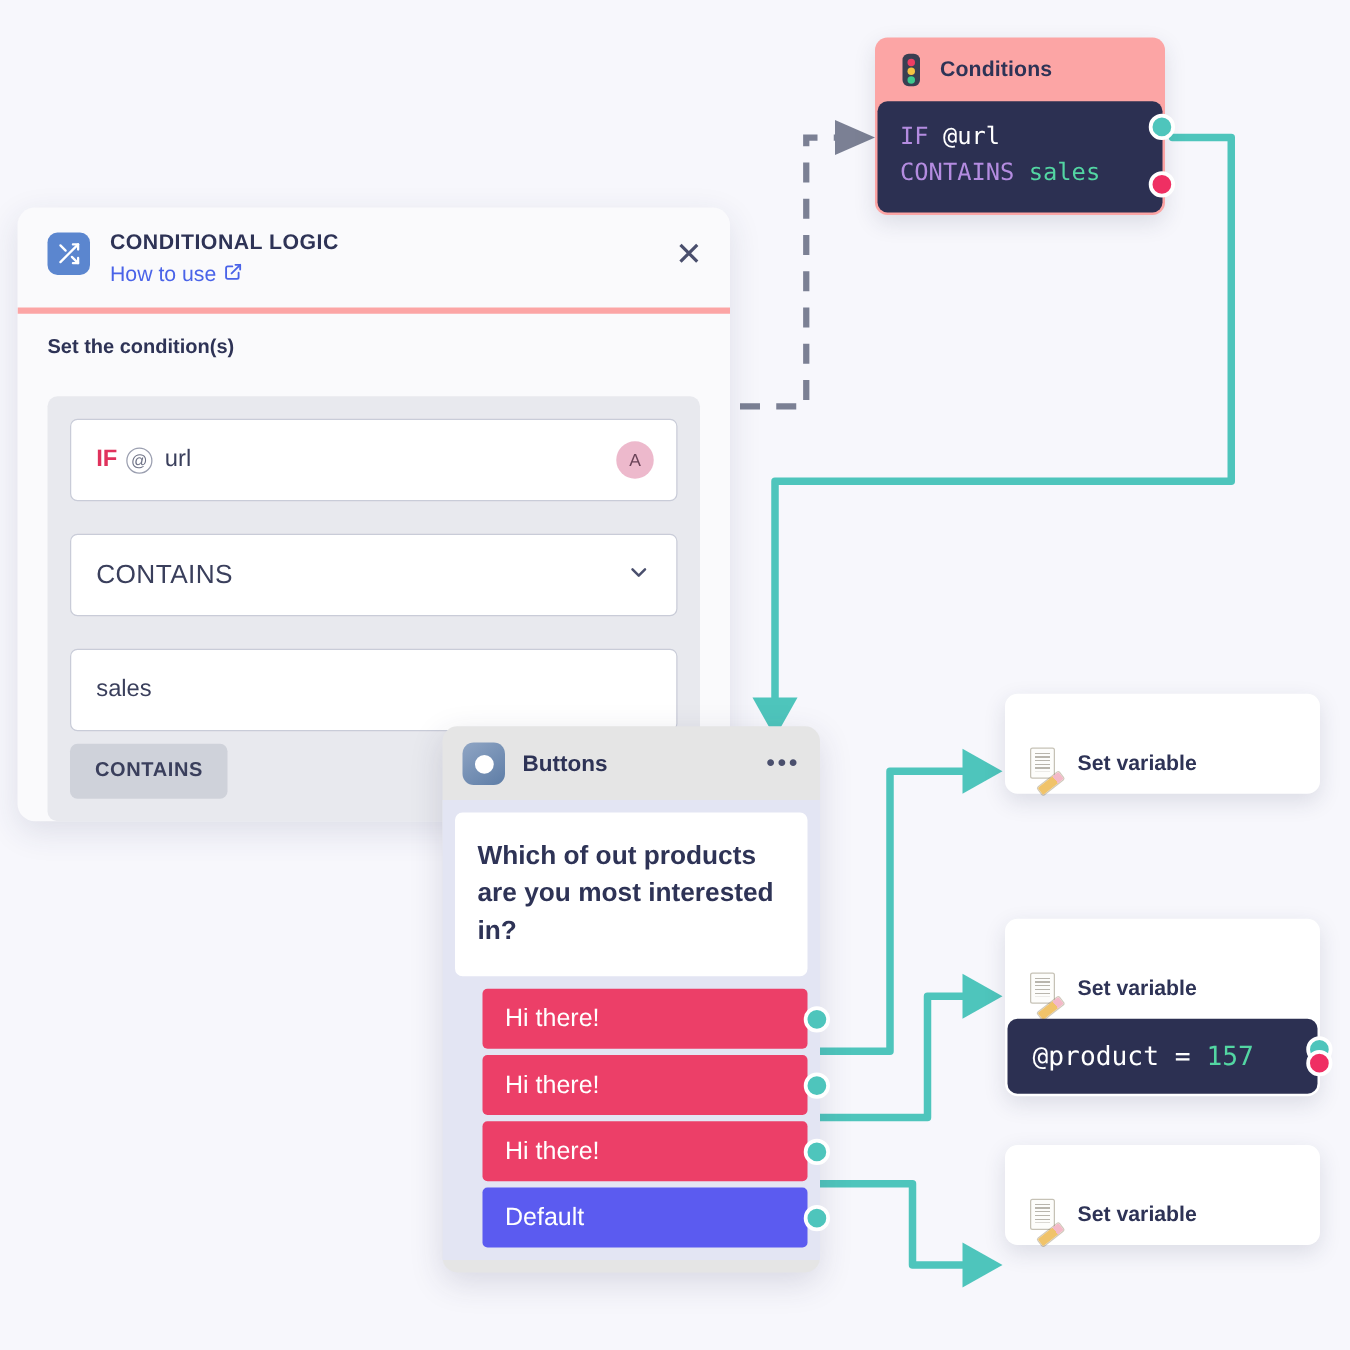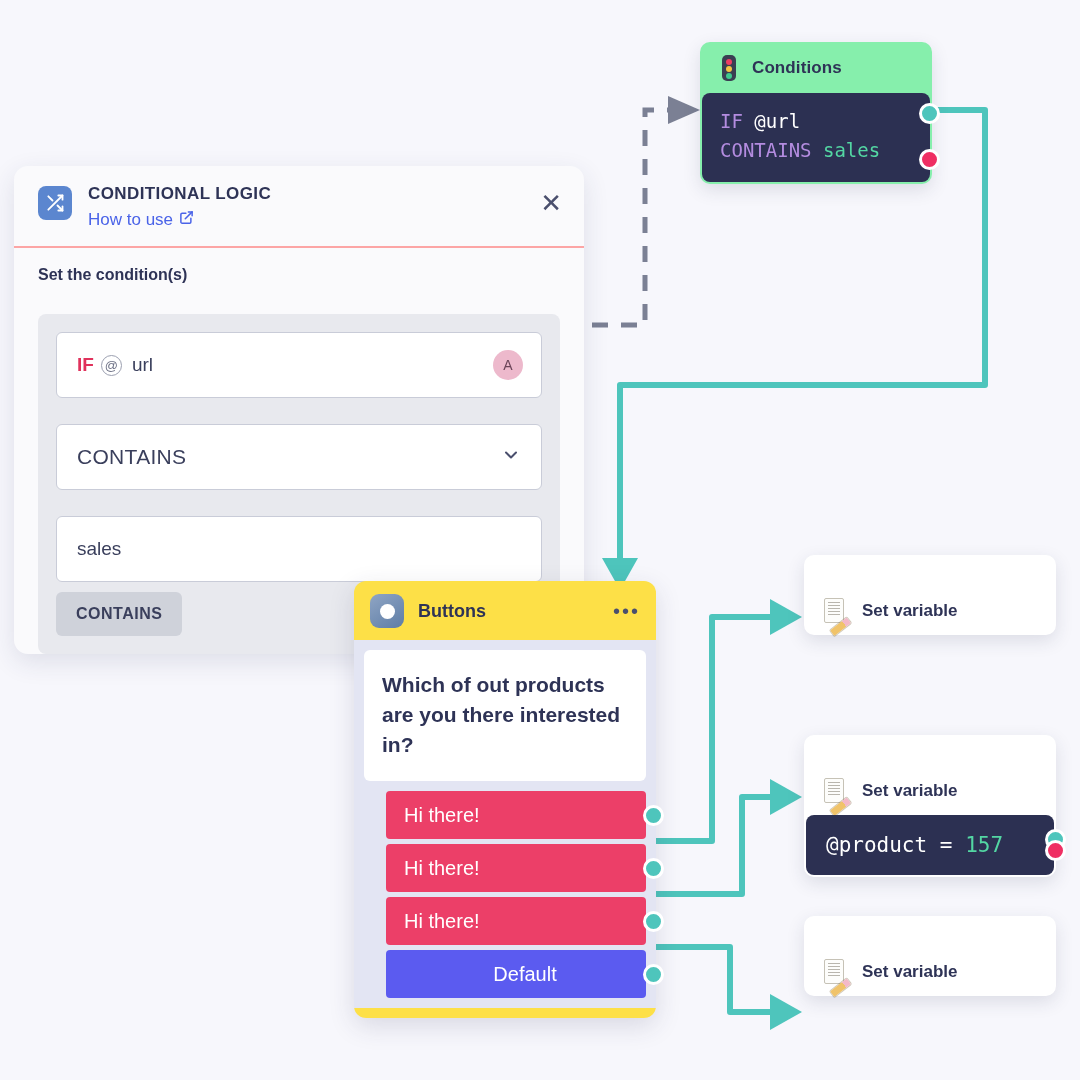--- a/index.html
+++ b/index.html
@@ -9,22 +9,22 @@
     font-family: "Liberation Sans", sans-serif;
     overflow: hidden;
   }
   #canvas { position: relative; width: 1080px; height: 1080px; }
 
   svg.wires { position: absolute; inset: 0; width: 1080px; height: 1080px; pointer-events: none; }
   svg.wires.under { z-index: 1; }
 
   
   .conditions-card {
-    position: absolute; left: 700px; top: 42px; width: 232px;
-    background: #86efac; border-radius: 10px;
+    position: absolute; left: 700px; top: 30px; width: 232px;
+    background: #fca5a5; border-radius: 10px;
     box-shadow: 0 6px 18px rgba(40,45,80,.13);
     z-index: 5;
   }
   .cond-header {
     display: flex; align-items: center; gap: 12px;
     padding: 13px 14px 12px 18px;
   }
   .cond-title { font-size: 17px; font-weight: bold; color: #2e3356; letter-spacing: .1px; }
   .traffic-icon { width: 22px; height: 26px; position: relative; flex: 0 0 auto; }
   .traffic-icon .body {
@@ -53,21 +53,21 @@
   .port.teal { background: #4ec5bc; }
   .port.pink { background: #ef2f63; }
 
   
   .cl-panel {
     position: absolute; left: 14px; top: 166px; width: 570px;
     background: #fafafc; border-radius: 14px;
     box-shadow: 0 8px 26px rgba(45,50,90,.12);
     overflow: hidden; z-index: 4;
   }
-  .cl-header { display: flex; align-items: flex-start; padding: 18px 22px 16px 24px; border-bottom: 2px solid #fca5a5; }
+  .cl-header { display: flex; align-items: flex-start; padding: 18px 22px 16px 24px; border-bottom: 5px solid #fca5a5; }
   .cl-icon {
     width: 34px; height: 34px; border-radius: 8px; background: #5b86cf;
     display: flex; align-items: center; justify-content: center; flex: 0 0 auto; margin-top: 2px;
   }
   .cl-headtext { margin-left: 16px; flex: 1; }
   .cl-title { font-size: 17px; font-weight: bold; color: #2e3356; letter-spacing: .4px; }
   .cl-link {
     display: inline-flex; align-items: center; gap: 6px; margin-top: 6px;
     font-size: 17px; color: #4a63e8; cursor: pointer;
   }
@@ -99,21 +99,21 @@
   .chev { position: absolute; right: 20px; color: #4a4f6d; }
   .variables-btn {
     display: inline-block; background: #cfd2da; border-radius: 6px;
     padding: 13px 20px; font-size: 16px; font-weight: bold;
     color: #3a3f5c; letter-spacing: .5px; cursor: pointer;
   }
 
   
   .buttons-card {
     position: absolute; left: 354px; top: 581px; width: 302px;
-    background: #fde047; border-radius: 12px;
+    background: #e5e5e5; border-radius: 12px;
     box-shadow: 0 8px 26px rgba(45,50,90,.15);
     z-index: 5; padding-bottom: 10px;
   }
   .btn-header { display: flex; align-items: center; padding: 13px 16px 12px 16px; }
   .btn-icon {
     width: 34px; height: 34px; border-radius: 9px;
     background: linear-gradient(145deg,#8fa5c4,#5e7da6);
     display: flex; align-items: center; justify-content: center; flex: 0 0 auto;
   }
   .btn-icon i { width: 15px; height: 15px; border-radius: 50%; background: #fff; display: block; }
@@ -126,21 +126,21 @@
     font-size: 21px; font-weight: bold; color: #2e3356; line-height: 1.42;
     margin-bottom: 10px;
   }
   .opt {
     position: relative; height: 48px; border-radius: 4px; margin-bottom: 5px;
     display: flex; align-items: center; padding-left: 18px;
     font-size: 20px; color: #ffffff; cursor: pointer; margin-left: 22px;
   }
   .opt:last-child { margin-bottom: 0; }
   .opt.pink { background: #ec3f68; }
-  .opt.purple { background: #5b5bf0; justify-content: center; }
+  .opt.purple { background: #5b5bf0; }
   .opt .port { right: -18px; top: 14px; }
 
   
   .sv-card {
     position: absolute; left: 804px; width: 252px;
     background: #ffffff; border-radius: 10px;
     box-shadow: 0 6px 18px rgba(40,45,80,.13); z-index: 5;
   }
   .sv-header { display: flex; align-items: center; gap: 12px; padding: 12px 14px 11px 20px; margin-top: 31px; }
   .sv-title { font-size: 17px; font-weight: bold; color: #2e3356; }
@@ -273,21 +273,21 @@
 
   <div class="buttons-card">
     <div class="btn-header">
       <span class="btn-icon">
           <i></i>
         </span>
       <span class="btn-title">Buttons</span>
       <span class="dots">•••</span>
     </div>
     <div class="btn-inner">
-      <div class="question">Which of out products are you there interested in?</div>
+      <div class="question">Which of out products are you most interested in?</div>
 
       <div class="opt pink">
         <span>Hi there!</span>
         <span class="port teal"></span>
       </div>
       <div class="opt pink">
         <span>Hi there!</span>
         <span class="port teal"></span>
       </div>
       <div class="opt pink">

